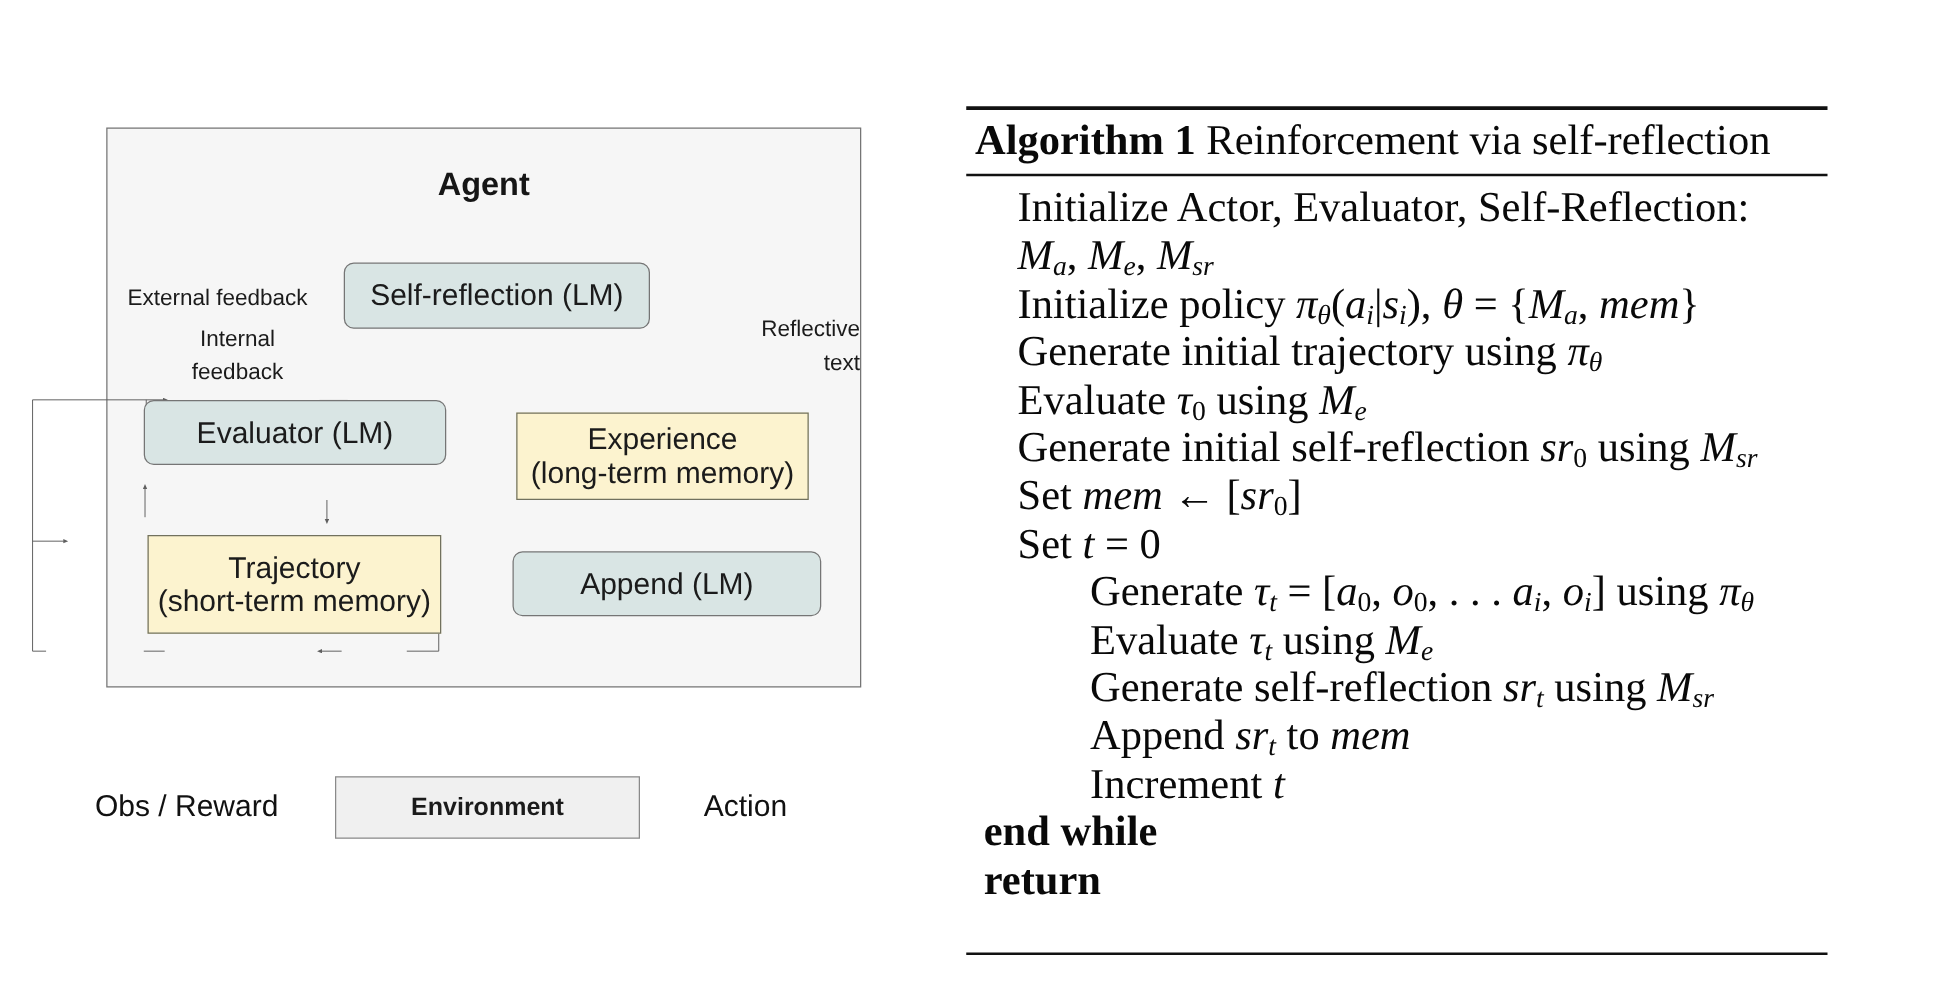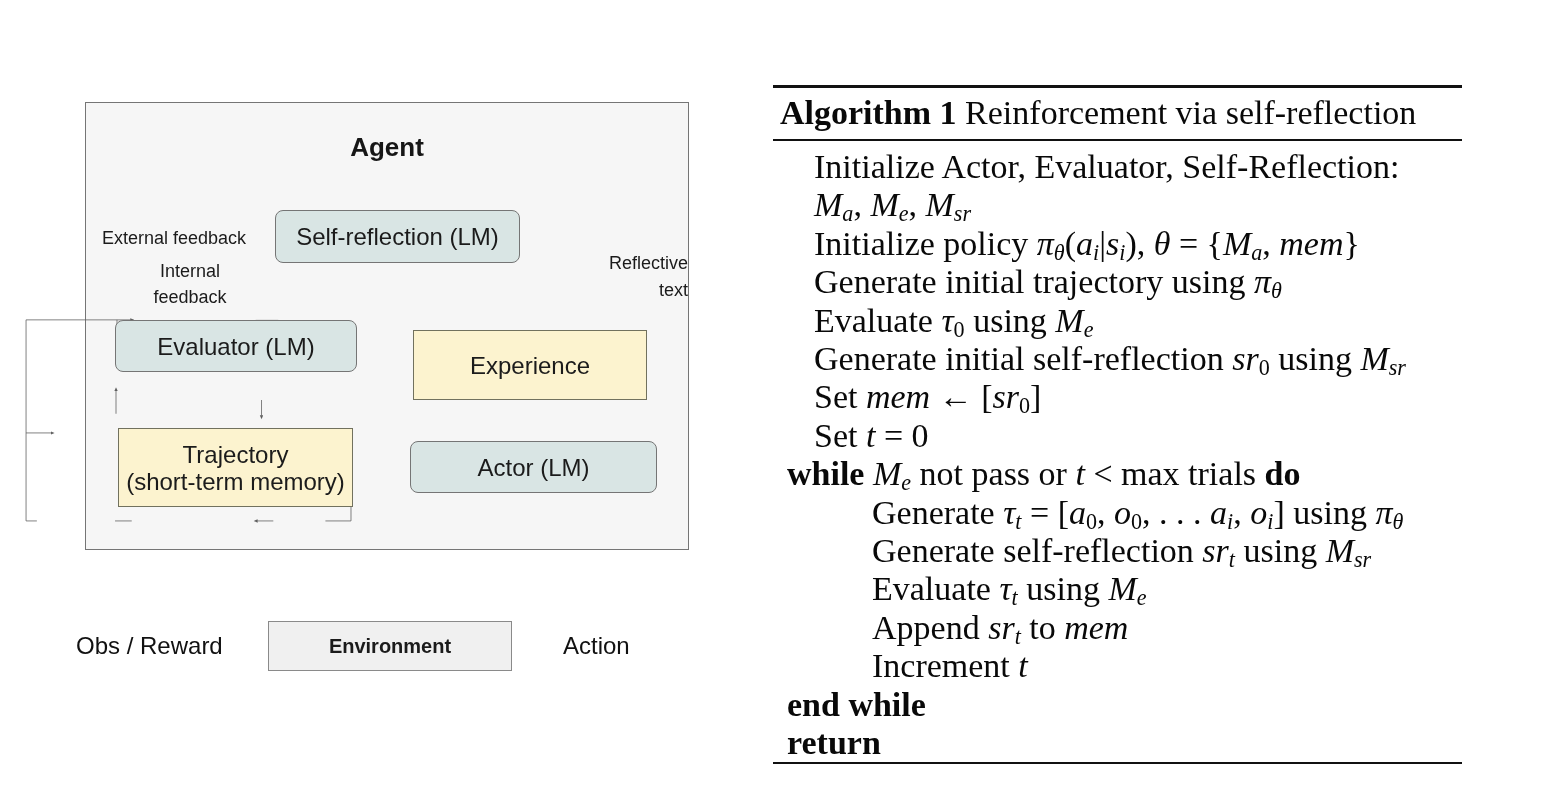--- a/index.html
+++ b/index.html
@@ -78,29 +78,30 @@
     <div class="dbox rounded box-selfreflection">
       <span>Self-reflection (LM)</span>
     </div>
 
     <div class="dbox rounded box-evaluator">
       <span>Evaluator (LM)</span>
     </div>
 
     <div class="dbox square-yellow box-experience">
       <span>Experience</span>
+      <span>(long-term memory)</span>
     </div>
 
     <div class="dbox square-yellow box-trajectory">
       <span>Trajectory</span>
       <span>(short-term memory)</span>
     </div>
 
     <div class="dbox rounded box-actor">
-      <span>Actor (LM)</span>
+      <span>Append (LM)</span>
     </div>
 
     <div class="dbox square-gray box-environment">
       <span>Environment</span>
     </div>
 
     <div class="small-label lbl-external">External feedback</div>
 
     <div class="small-label lbl-internal">
       <div>Internal</div>
@@ -123,24 +124,23 @@
     <div class="rule rule-mid"></div>
     <div class="algo-body">
         <div class="algo-line ind1"><span>Initialize Actor, Evaluator, Self-Reflection:</span></div>
         <div class="algo-line ind1"><span class="it">M</span><sub class="it">a</sub><span>, </span><span class="it">M</span><sub class="it">e</sub><span>, </span><span class="it">M</span><sub class="it">sr</sub></div>
         <div class="algo-line ind1"><span>Initialize policy </span><span class="it">π</span><sub class="it">θ</sub><span>(</span><span class="it">a</span><sub class="it">i</sub><span>|</span><span class="it">s</span><sub class="it">i</sub><span>), </span><span class="it">θ</span><span> = {</span><span class="it">M</span><sub class="it">a</sub><span>, </span><span class="it">mem</span><span>}</span></div>
         <div class="algo-line ind1"><span>Generate initial trajectory using </span><span class="it">π</span><sub class="it">θ</sub></div>
         <div class="algo-line ind1"><span>Evaluate </span><span class="it">τ</span><sub>0</sub><span> using </span><span class="it">M</span><sub class="it">e</sub></div>
         <div class="algo-line ind1"><span>Generate initial self-reflection </span><span class="it">sr</span><sub>0</sub><span> using </span><span class="it">M</span><sub class="it">sr</sub></div>
         <div class="algo-line ind1"><span>Set </span><span class="it">mem</span><span> ← [</span><span class="it">sr</span><sub>0</sub><span>]</span></div>
         <div class="algo-line ind1"><span>Set </span><span class="it">t</span><span> = 0</span></div>
-        <div class="algo-line ind0"><span class="bf">while </span><span class="it">M</span><sub class="it">e</sub><span> not pass or </span><span class="it">t</span><span> &lt; max trials </span><span class="bf">do</span></div>
         <div class="algo-line ind2"><span>Generate </span><span class="it">τ</span><sub class="it">t</sub><span> = [</span><span class="it">a</span><sub>0</sub><span>, </span><span class="it">o</span><sub>0</sub><span>, . . . </span><span class="it">a</span><sub class="it">i</sub><span>, </span><span class="it">o</span><sub class="it">i</sub><span>] using </span><span class="it">π</span><sub class="it">θ</sub></div>
+        <div class="algo-line ind2"><span>Evaluate </span><span class="it">τ</span><sub class="it">t</sub><span> using </span><span class="it">M</span><sub class="it">e</sub></div>
         <div class="algo-line ind2"><span>Generate self-reflection </span><span class="it">sr</span><sub class="it">t</sub><span> using </span><span class="it">M</span><sub class="it">sr</sub></div>
-        <div class="algo-line ind2"><span>Evaluate </span><span class="it">τ</span><sub class="it">t</sub><span> using </span><span class="it">M</span><sub class="it">e</sub></div>
         <div class="algo-line ind2"><span>Append </span><span class="it">sr</span><sub class="it">t</sub><span> to </span><span class="it">mem</span></div>
         <div class="algo-line ind2"><span>Increment </span><span class="it">t</span></div>
         <div class="algo-line ind0"><span class="bf">end while</span></div>
         <div class="algo-line ind0"><span class="bf">return</span></div>
       </div>
     <div class="rule rule-bottom"></div>
   </div>
 
 </div>
 

